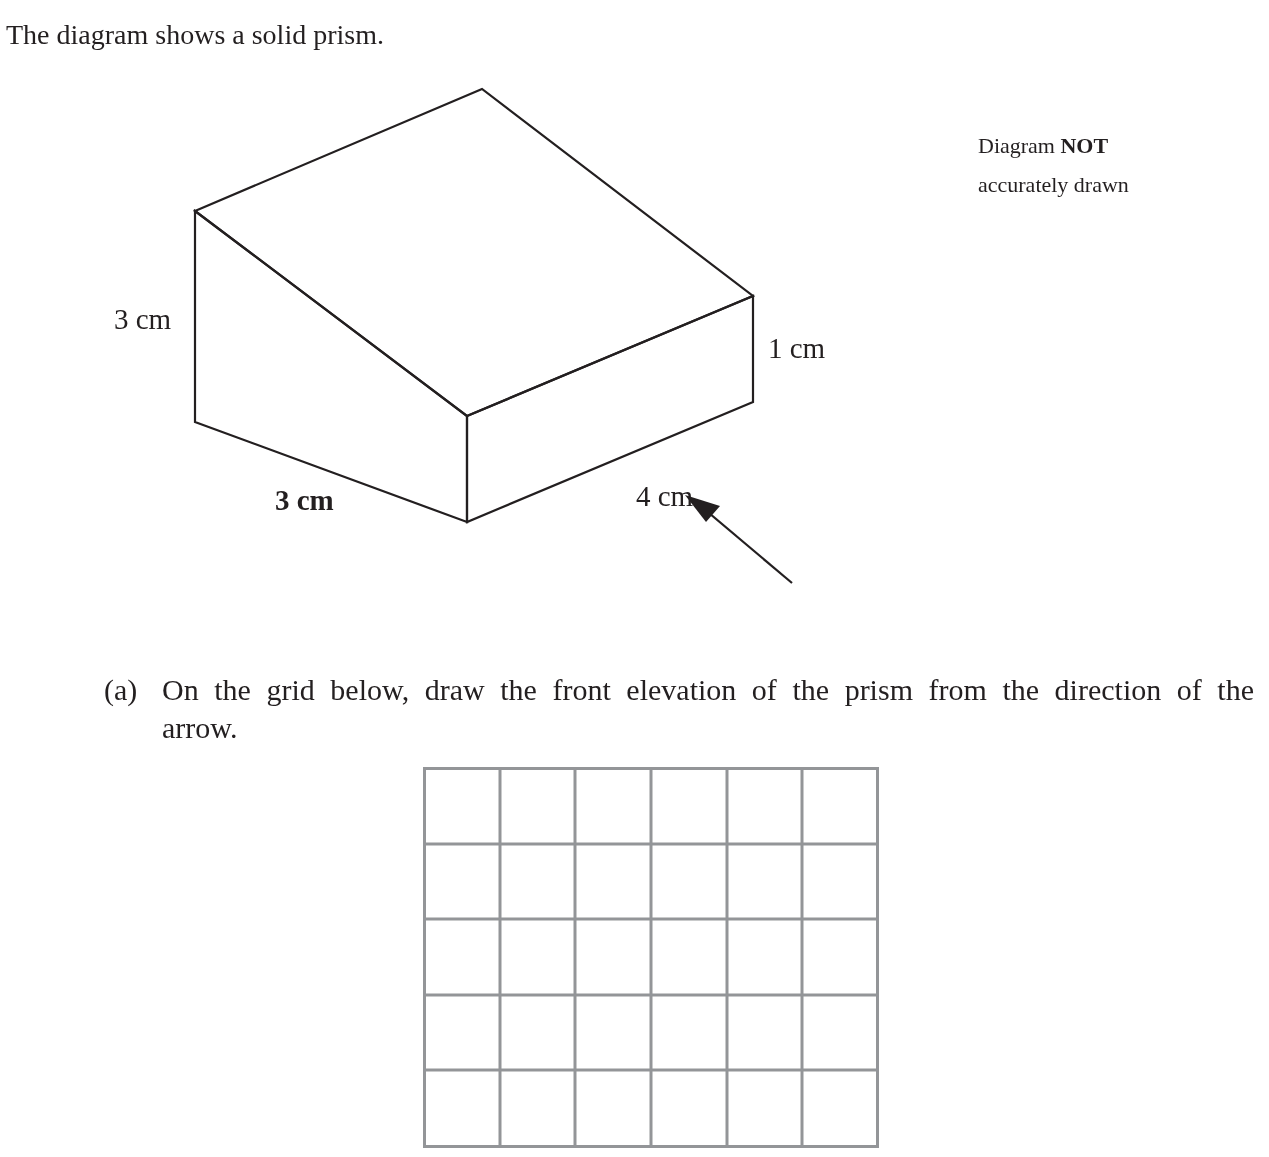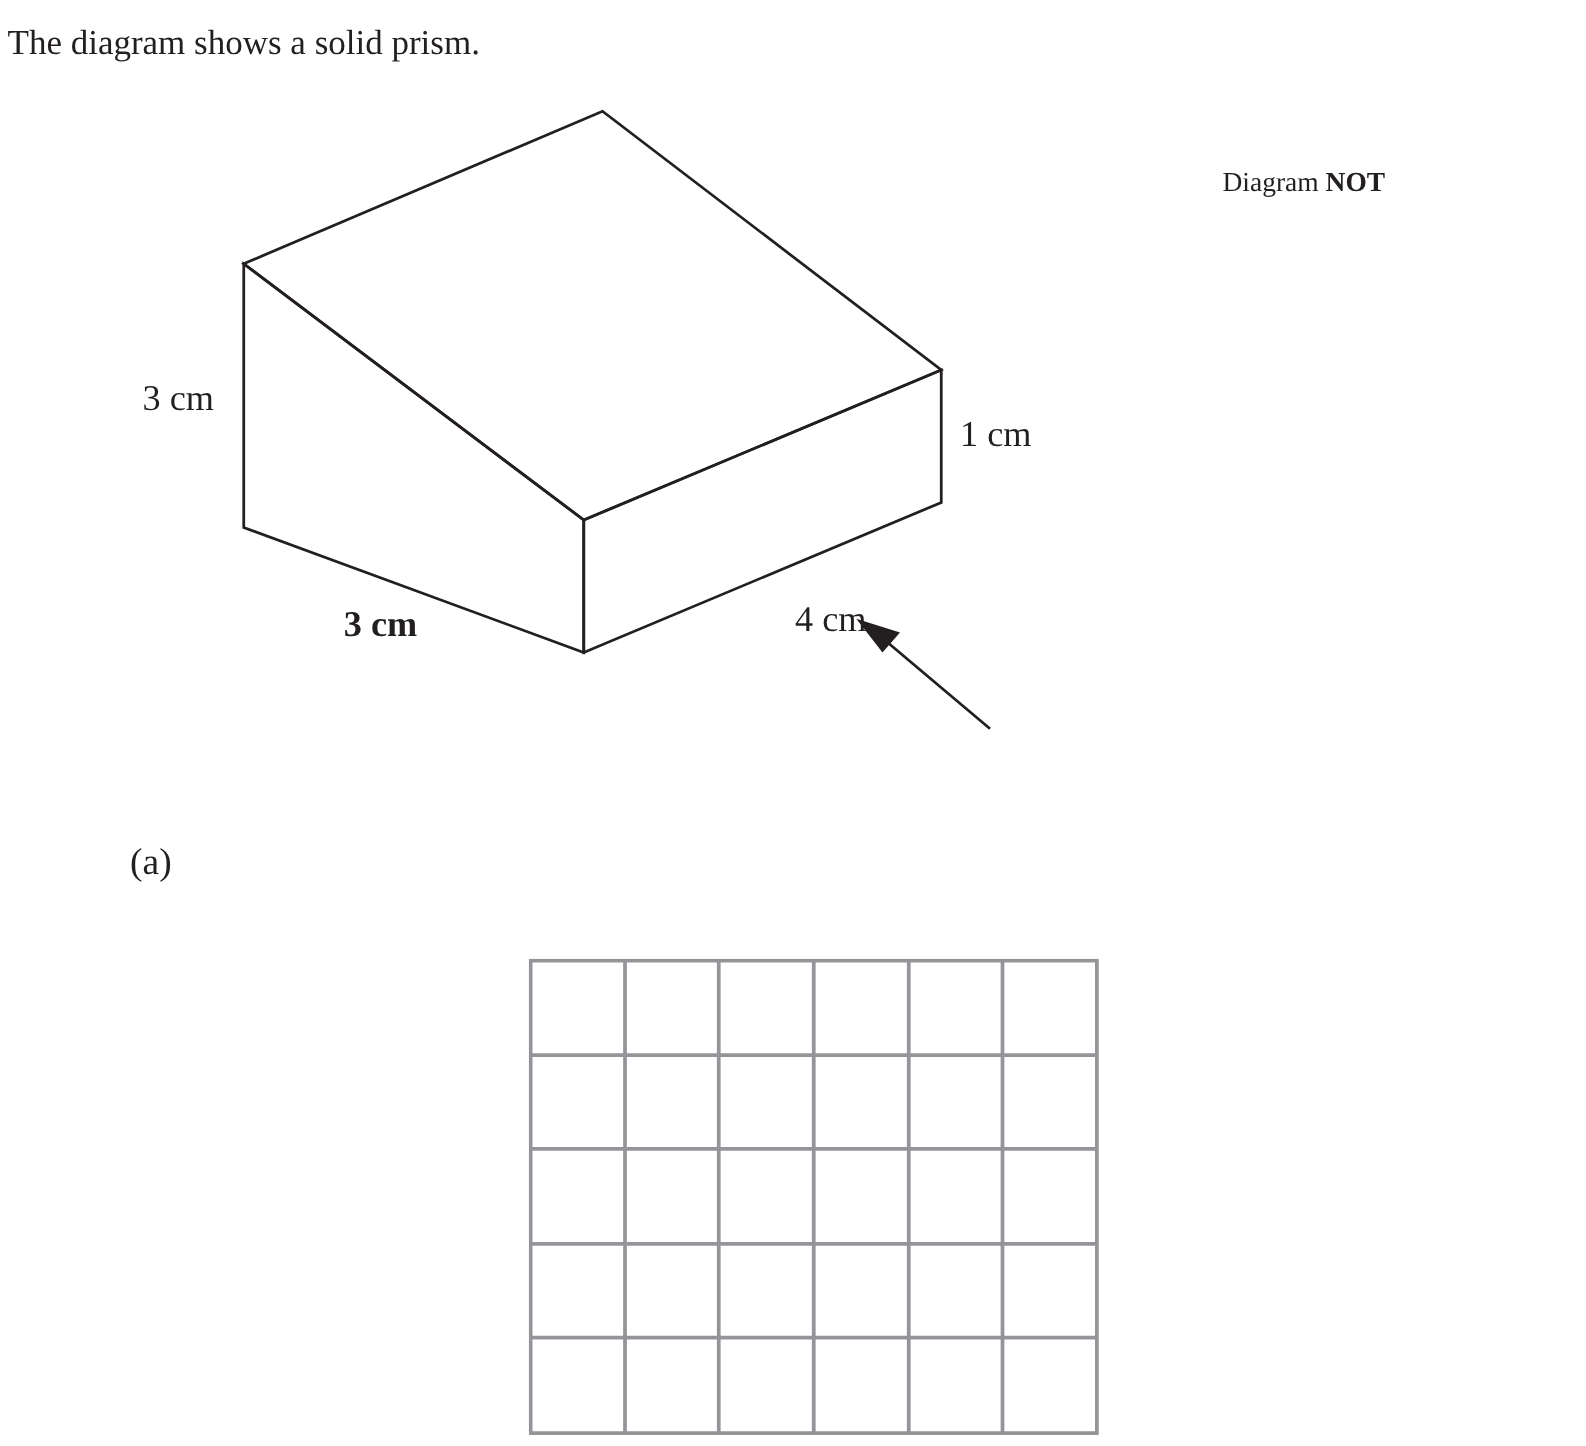--- a/index.html
+++ b/index.html
@@ -16,20 +16,21 @@
   .q-text span { display:block; }
   .grid { position:absolute; left:423px; top:767px; }
 </style>
 </head>
 <body>
 
 <div class="intro">The diagram shows a solid prism.</div>
 
 <div class="note">
   <span>Diagram </span><b>NOT</b><br>
+  <span>accurately drawn</span>
 </div>
 
 <svg class="prism" width="1269" height="620" viewBox="0 0 1269 620">
   <g fill="none" stroke="#231f20" stroke-width="2.2" stroke-linejoin="miter">
 
     <polygon points="195,211 482,89 753,296 467,416"></polygon>
 
     <polygon points="195,211 467,416 467,522 195,422"></polygon>
 
     <polygon points="467,416 753,296 753,402 467,522"></polygon>
@@ -41,20 +42,22 @@
 </svg>
 
 <div class="lbl" style="left:114px; top:303px;">3 cm</div>
 <div class="lbl" style="left:768px; top:332px;">1 cm</div>
 <div class="lbl" style="left:275px; top:484px;font-weight:bold;">3 cm</div>
 <div class="lbl" style="left:636px; top:480px;">4 cm</div>
 
 <div class="question">
   <div class="q-num">(a)</div>
   <div class="q-text">
+    <span style="text-align:justify; text-align-last:justify;">On the grid below, draw the front elevation of the prism from the direction of the</span>
+    <span>arrow.</span>
   </div>
 </div>
 
 <svg class="grid" width="458" height="382" viewBox="0 0 458 382">
   <g stroke="#939598" stroke-width="3" fill="none">
     <rect x="1.5" y="1.5" width="453" height="378"></rect>
     <line x1="77" y1="1.5" x2="77" y2="379.5"></line>
     <line x1="152" y1="1.5" x2="152" y2="379.5"></line>
     <line x1="228" y1="1.5" x2="228" y2="379.5"></line>
     <line x1="304" y1="1.5" x2="304" y2="379.5"></line>

